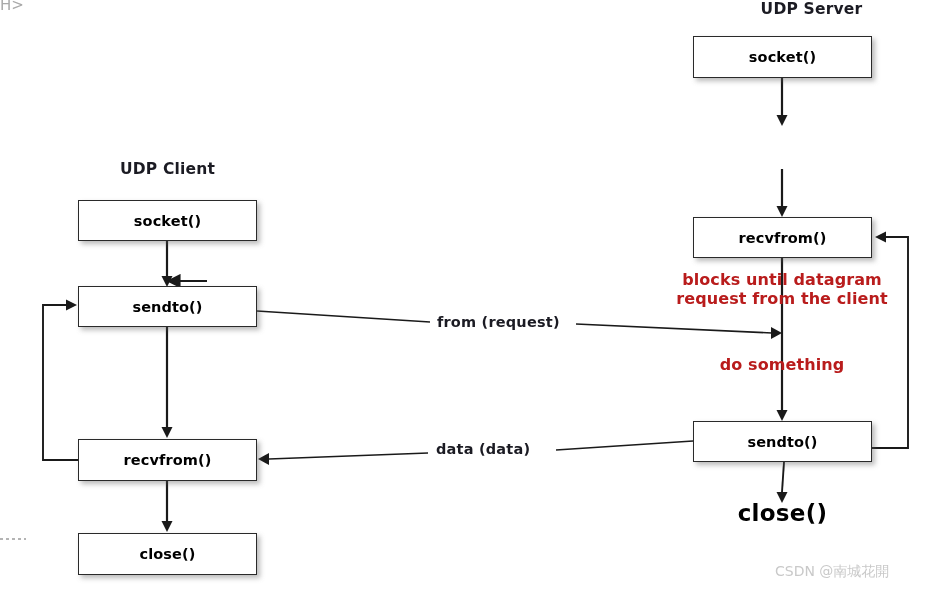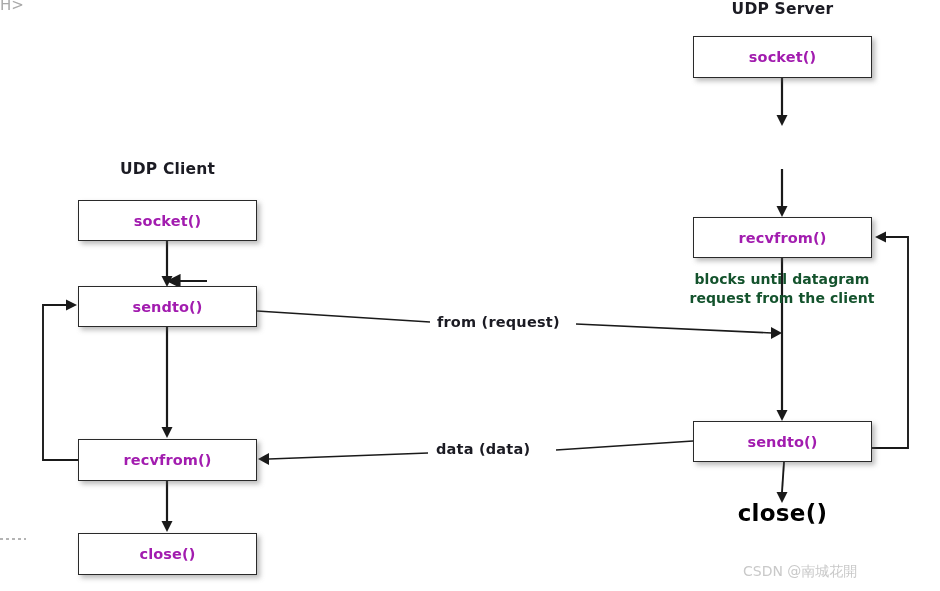--- a/index.html
+++ b/index.html
@@ -40,40 +40,40 @@
     background: #ffffff;
     border: 1.7px solid #2a2a2a;
     display: flex;
     align-items: center;
     justify-content: center;
     box-shadow: 3px 3px 5px rgba(90,90,90,0.42);
   }
   .node-label {
     font-size: 14.5px;
     font-weight: 700;
-    color: #a21caf;
+    color: #000000;
     letter-spacing: 0.1px;
     white-space: nowrap;
   }
   
   .bold-call {
     position: absolute;
     font-size: 23px;
     font-weight: 700;
     color: #000000;
     white-space: nowrap;
     text-align: center;
     letter-spacing: 0.3px;
   }
   
   .annot {
     position: absolute;
-    font-size: 14px;
-    font-weight: 700;
-    color: #14532d;
+    font-size: 16px;
+    font-weight: 700;
+    color: #b91c1c;
     white-space: nowrap;
     line-height: 19px;
     letter-spacing: 0.1px;
   }
   .annot.center {
     text-align: center;
   }
   
   .msg-label {
     position: absolute;
@@ -175,21 +175,21 @@
   </div>
 
   <div class="node" style="left:78px; top:439px; width:179px; height:42px;">
     <span class="node-label">recvfrom()</span>
   </div>
 
   <div class="node" style="left:78px; top:533px; width:179px; height:42px;">
     <span class="node-label">close()</span>
   </div>
 
-  <div class="col-title" style="left:693px; top:0px; width:179px;">UDP Server</div>
+  <div class="col-title" style="left:722px; top:0px; width:179px;">UDP Server</div>
 
   <div class="node" style="left:693px; top:36px; width:179px; height:42px;">
     <span class="node-label">socket()</span>
   </div>
 
 
   <div class="node" style="left:693px; top:217px; width:179px; height:41px;">
     <span class="node-label">recvfrom()</span>
   </div>
 
@@ -197,24 +197,25 @@
     <span class="node-label">sendto()</span>
   </div>
 
   <div class="bold-call" style="left:693px; top:500px; width:179px;">close()</div>
 
   <div class="annot center" style="left:655px; top:270px; width:254px;">
     <div>blocks until datagram</div>
     <div>request from the client</div>
   </div>
 
+  <div class="annot center" style="left:655px; top:355px; width:254px;">do something</div>
 
   <div class="msg-label" style="left:437px; top:314px;">from (request)</div>
 
   <div class="msg-label" style="left:436px; top:441px;">data (data)</div>
 
   <div class="artifact-tl" style="left:0px; top:-4px;">H&gt;</div>
 
   <div class="artifact-dots" style="left:0px; top:538px; width:26px;"></div>
 
-  <div class="watermark" style="left:743px; top:563px;">CSDN @南城花開</div>
+  <div class="watermark" style="left:775px; top:563px;">CSDN @南城花開</div>
 
 </div>
 
 </body></html>

